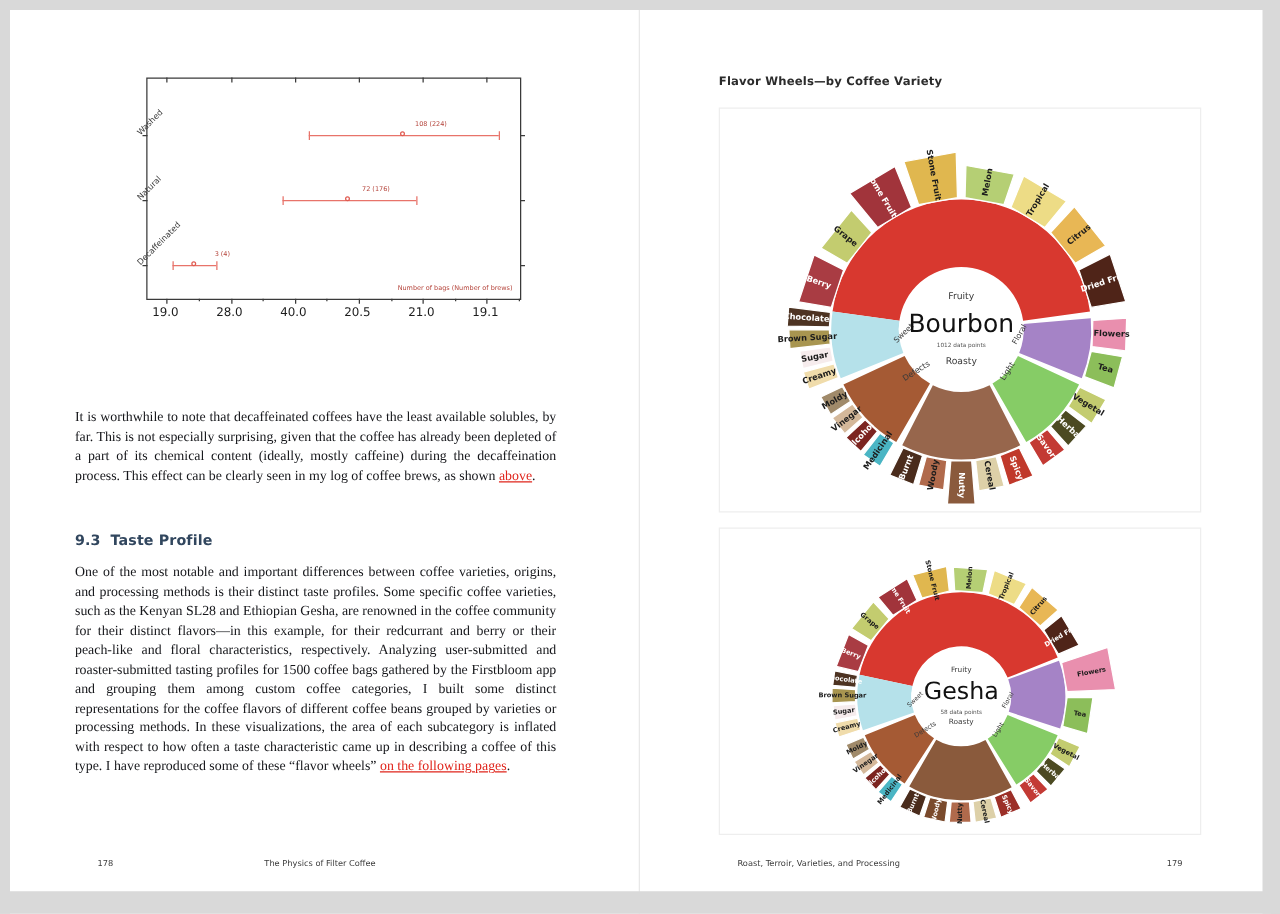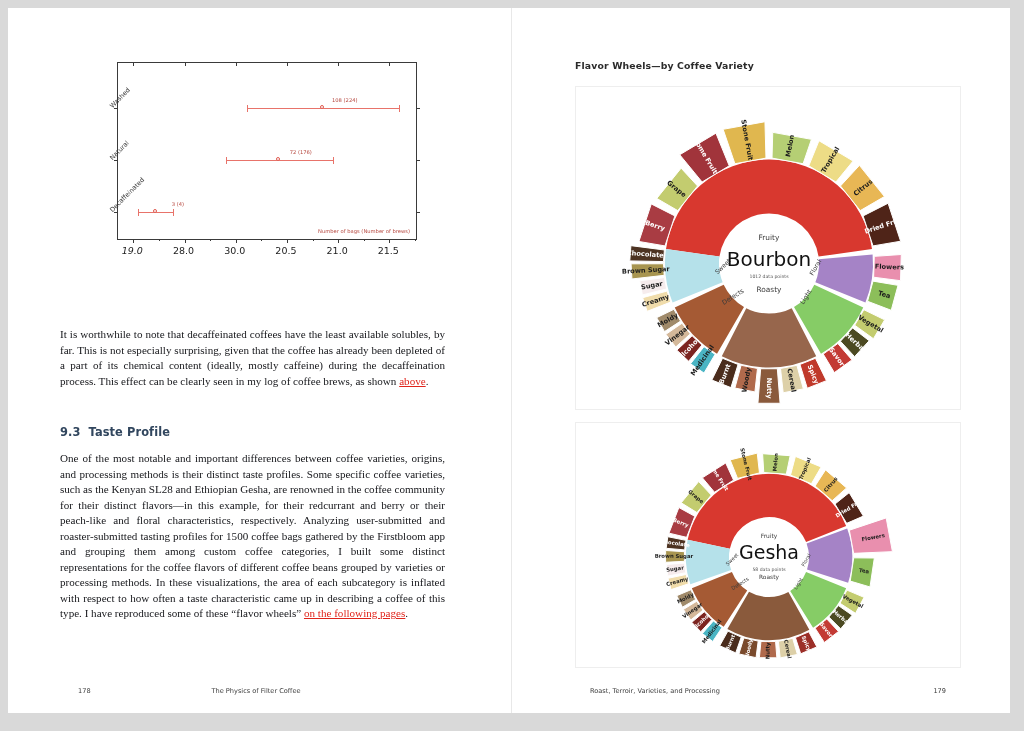--- a/index.html
+++ b/index.html
@@ -145,26 +145,26 @@
           <div class="err-pt" style="left: 157.751px; top: 94.01px;"></div>
           <div class="err-label" style="left: 182.751px; top: 86.01px;">72 (176)</div>
           <div class="ytick-mark" style="top: 148.63px;"></div>
           <div class="ytick-mark-r" style="top: 148.63px;"></div>
           <div class="err-line" style="left: 20.4778px; width: 34.8123px; top: 148.63px;"></div>
           <div class="err-cap" style="left: 20.4778px; top: 145.63px;"></div>
           <div class="err-cap" style="left: 55.2901px; top: 145.63px;"></div>
           <div class="err-pt" style="left: 34.884px; top: 145.63px;"></div>
           <div class="err-label" style="left: 59.884px; top: 137.63px;">3 (4)</div>
         </div>
-    <div class="xtick-label" style="left: 72.3584px; top: 193px; font-style: italic;">19.0</div>
+    <div class="xtick-label" style="left: 72.3584px; top: 193px;">19.0</div>
         <div class="xtick-label" style="left: 123.553px; top: 193px;">28.0</div>
-        <div class="xtick-label" style="left: 174.747px; top: 193px;">30.0</div>
+        <div class="xtick-label" style="left: 174.747px; top: 193px;">40.0</div>
         <div class="xtick-label" style="left: 225.942px; top: 193px;">20.5</div>
         <div class="xtick-label" style="left: 277.137px; top: 193px;">21.0</div>
-        <div class="xtick-label" style="left: 328.331px; top: 193px;">21.5</div>
+        <div class="xtick-label" style="left: 328.331px; top: 193px;">19.1</div>
         <div class="ytick-label" style="left: 51px; top: 51.39px; width: 0px; position: absolute; transform-origin: right center;">Washed</div>
         <div class="ytick-label" style="left: 51px; top: 103.01px; width: 0px; position: absolute; transform-origin: right center;">Natural</div>
         <div class="ytick-label" style="left: 51px; top: 154.63px; width: 0px; position: absolute; transform-origin: right center;">Decaffeinated</div>
       </div>
 
     <div class="bodytext" id="para1" style="top:327px;">
       <span class="indent">It is worthwhile to note that decaffeinated coffees have the least available solubles, by far. This is not especially surprising, given that the coffee has already been depleted of a part of its chemical content (ideally, mostly caffeine) during the decaffeination process. This effect can be clearly seen in my log of coffee brews, as shown </span><a class="link" href="#">above</a><span>.</span>
     </div>
 
     <div class="sec-head" style="top:425px;">

